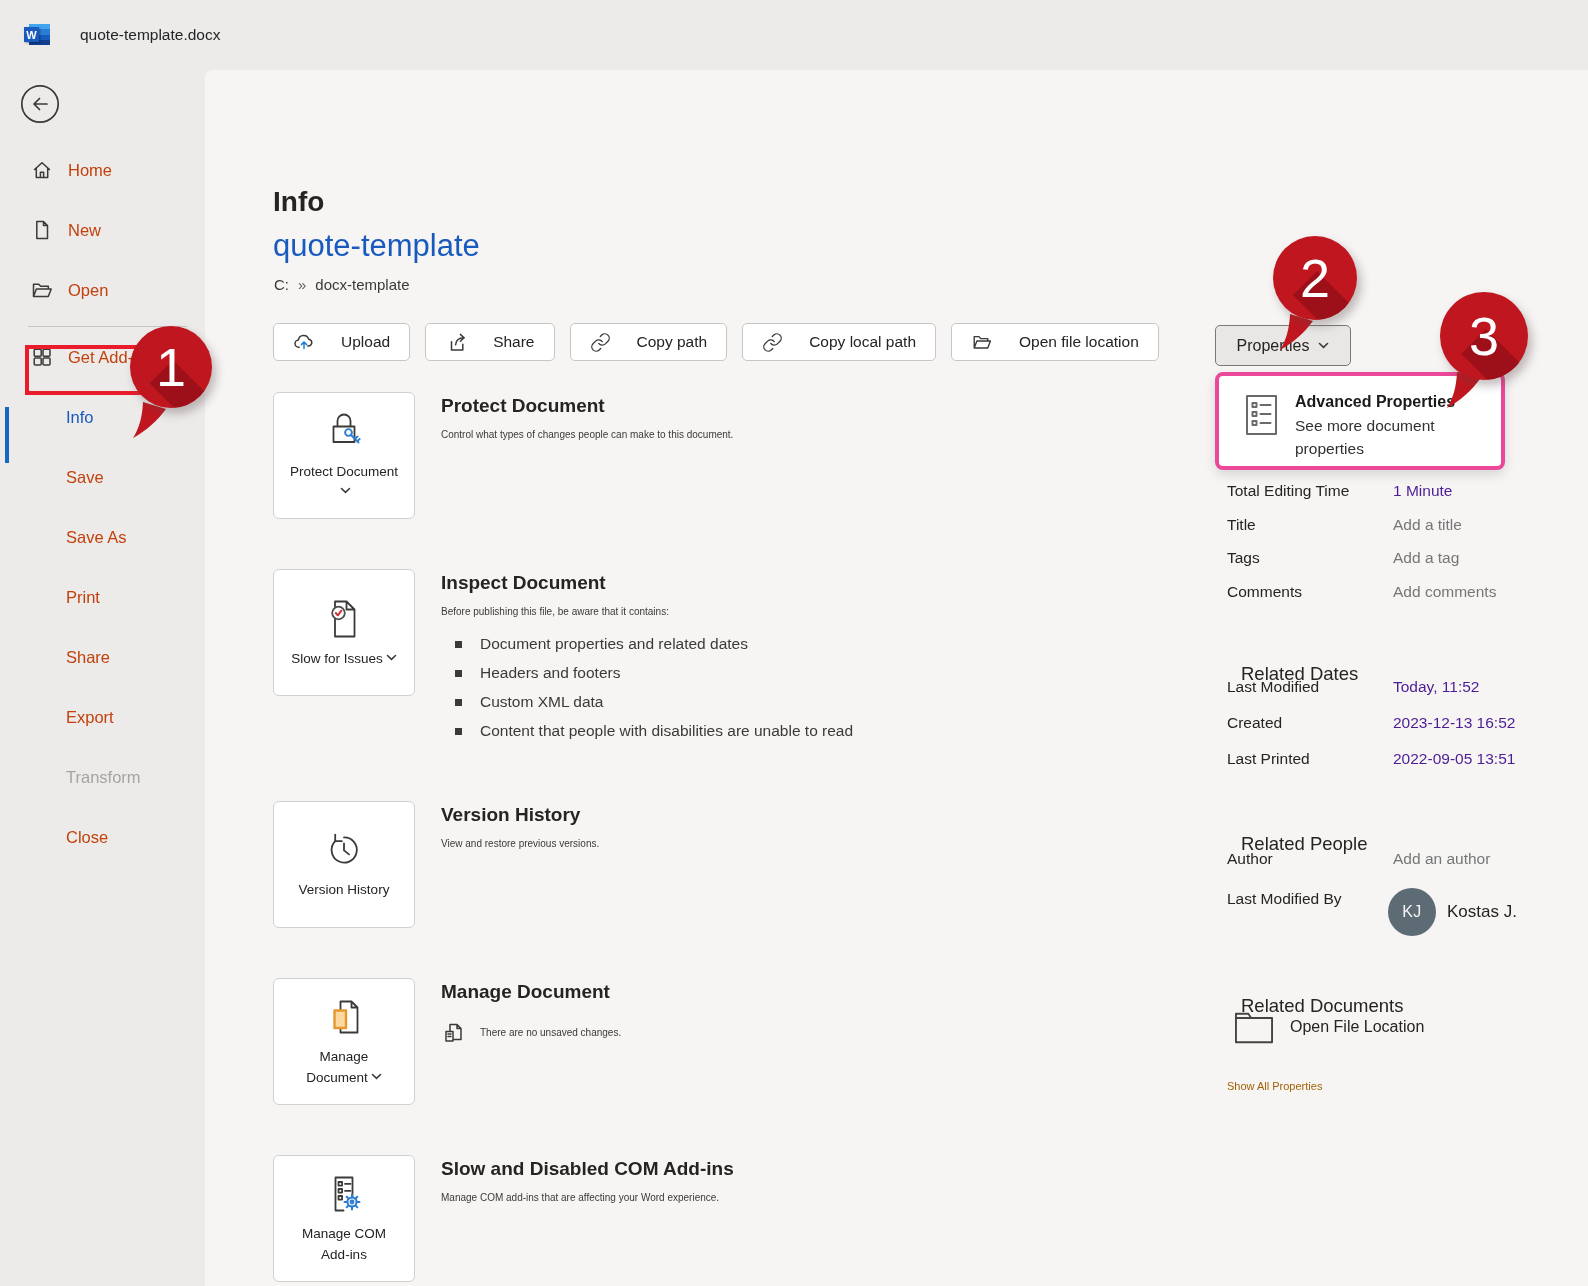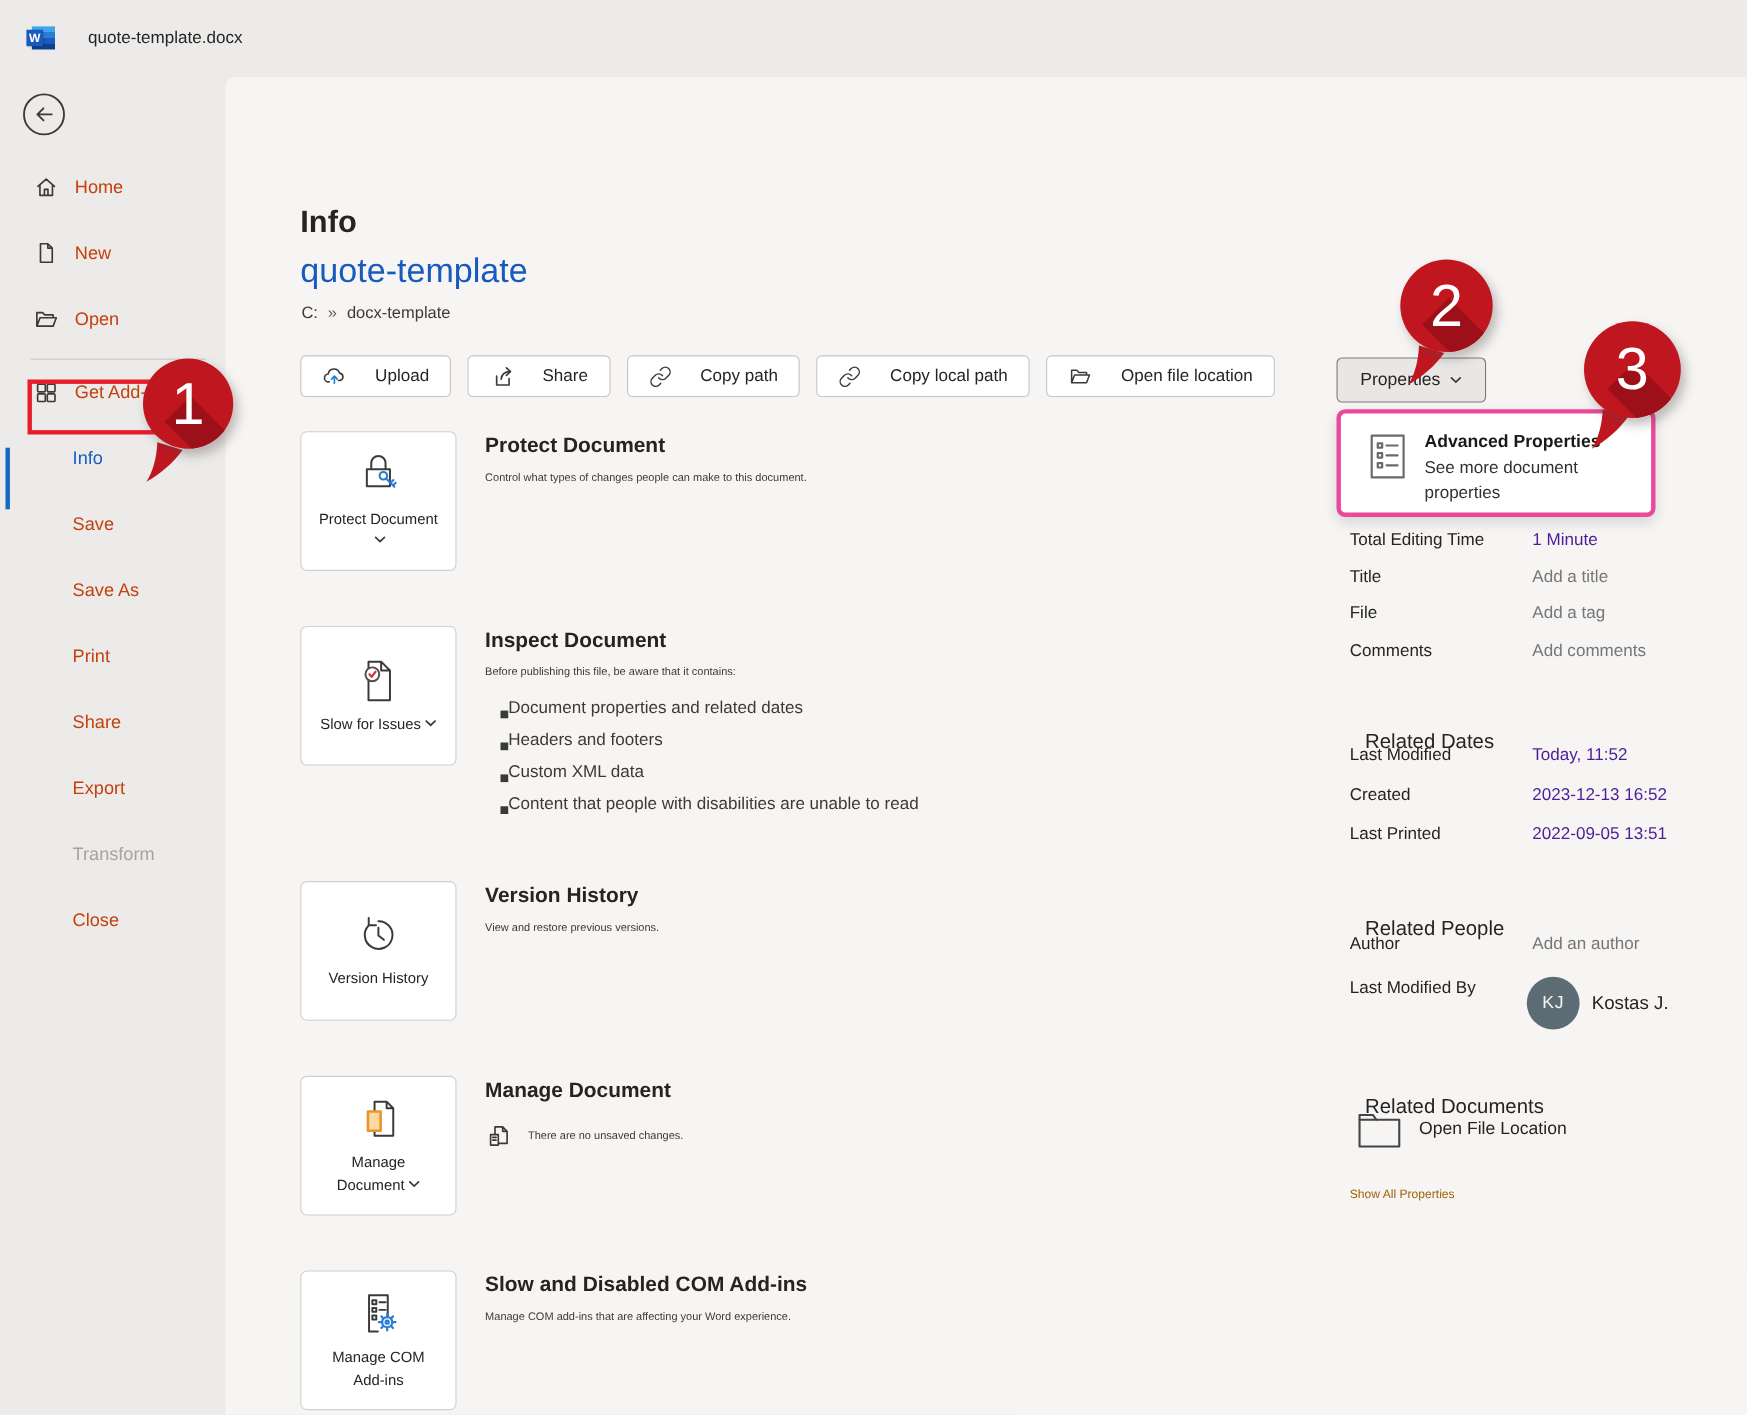--- a/index.html
+++ b/index.html
@@ -48,21 +48,21 @@
   .sections{position:absolute;left:68px;top:322px;width:880px;}
   .feature{display:flex;margin-bottom:50px;}
   .card{width:142px;min-width:142px;height:127px;box-sizing:border-box;background:#fff;border:1px solid #d2d0ce;
     border-radius:6px;display:flex;flex-direction:column;align-items:center;justify-content:center;gap:7px;cursor:pointer;}
   .card-label{width:112px;text-align:center;font-size:13.5px;line-height:1.5;color:#252423;}
   .chev{display:inline-block;vertical-align:2px;margin-left:3px;}
   .feature-text{margin-left:26px;padding-top:3px;}
   .feature-text h3{margin:0 0 11px 0;font-size:19px;font-weight:bold;color:#252423;}
   .feature-text p{margin:0;font-size:10px;color:#3b3a39;line-height:1.45;}
   .bullets{list-style:none;margin:15px 0 0 0;padding:0 0 0 14px;}
-  .bullets li{display:flex;align-items:flex-end;margin-bottom:11px;font-size:15.5px;color:#3b3a39;}
+  .bullets li{display:flex;align-items:flex-start;gap:18px;margin-bottom:11px;font-size:15.5px;color:#3b3a39;}
   .bullets li .sq{width:7px;height:7px;background:#3b3a39;margin-top:6px;flex:none;}
   .status-line{display:flex;align-items:center;gap:15px;margin-top:18px;}
 
   
   .props-btn{position:absolute;left:1010px;top:255px;width:136px;height:41px;background:#e8e7e6;
     border:1px solid #7a7978;border-radius:5px;display:flex;align-items:center;justify-content:center;gap:9px;
     font-size:16px;color:#252423;cursor:pointer;font-family:inherit;}
   .dropdown{position:absolute;left:1010px;top:302px;width:290px;height:98px;box-sizing:border-box;background:#fff;
     border:4px solid #ec4899;border-radius:8px;box-shadow:0 5px 12px rgba(0,0,0,.12);z-index:20;
     display:flex;align-items:flex-start;gap:15px;padding:17px 14px 0 24px;cursor:pointer;}
@@ -359,21 +359,21 @@
 
   <div class="kv" style="top:412px">
     <span class="k">Total Editing Time</span>
     <span class="v">1 Minute</span>
   </div>
   <div class="kv" style="top:446px">
     <span class="k">Title</span>
     <span class="v placeholder">Add a title</span>
   </div>
   <div class="kv" style="top:479px">
-    <span class="k">File</span>
+    <span class="k">Tags</span>
     <span class="v placeholder">Add a tag</span>
   </div>
   <div class="kv" style="top:513px">
     <span class="k">Comments</span>
     <span class="v placeholder">Add comments</span>
   </div>
 
   <h4 class="panel-h" style="top:568px">Related Dates</h4>
   <div class="kv" style="top:608px">
     <span class="k">Last Modified</span>

